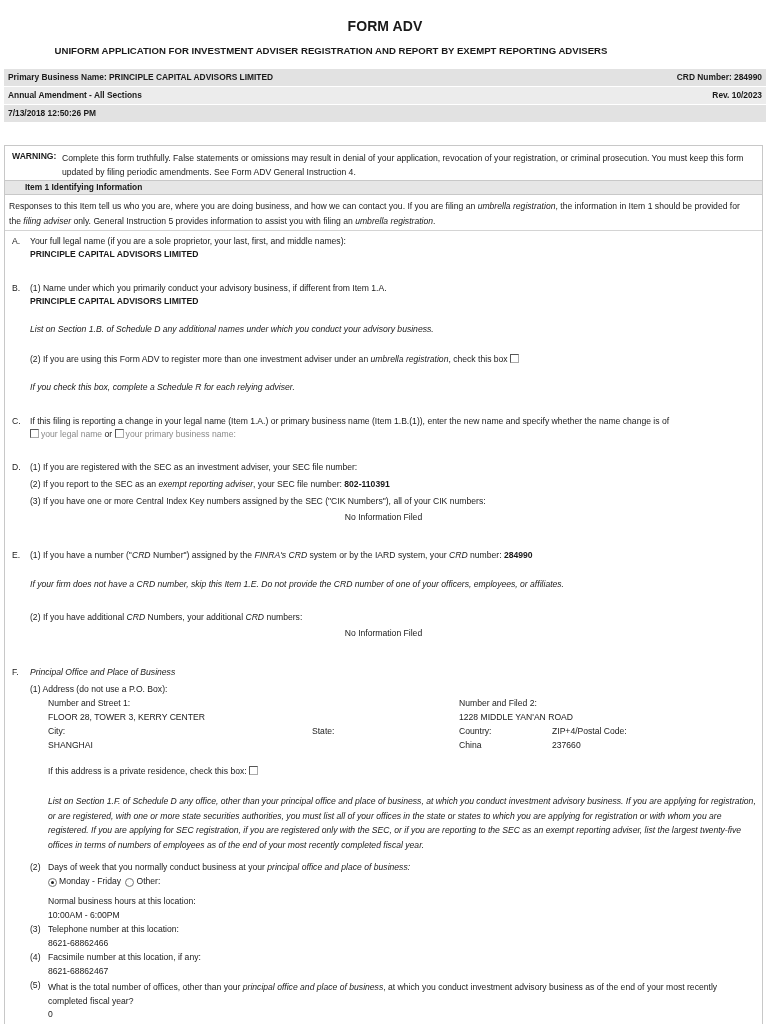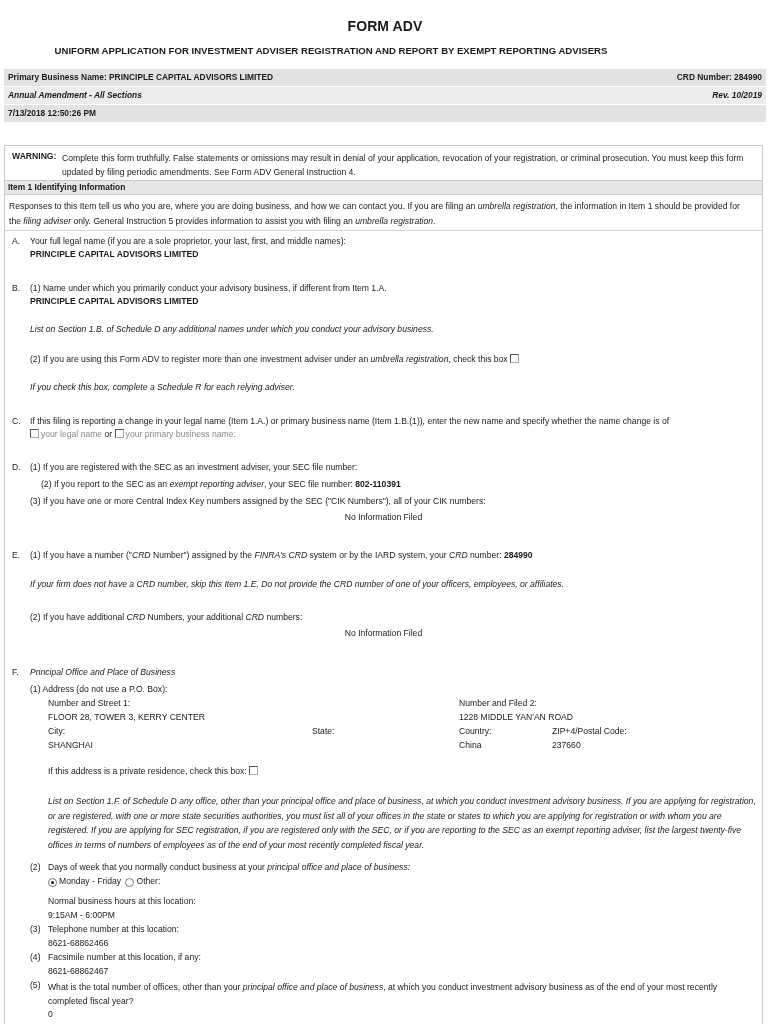--- a/index.html
+++ b/index.html
@@ -18,40 +18,40 @@
   }
   .hbar {
     position: absolute; left: 4px; width: 762px; height: 17px;
     display: flex; justify-content: space-between; align-items: center;
     padding: 0 4px 0 4px; box-sizing: border-box;
     font-weight: bold; font-size: 8.4px;
     background-color: #e2e2e2;
     background-image: radial-gradient(#d2d2d2 0.6px, transparent 0.7px);
     background-size: 4px 4px;
   }
-  .hbar.alt { background-color: #ececec; font-style: italic; }
+  .hbar.alt { background-color: #ececec; }
   .hbar1 { top: 69px; }
   .hbar2 { top: 87px; }
   .hbar3 { top: 105px; }
 
   .box {
     position: absolute; left: 4px; top: 145px; width: 759px; height: 900px;
     border: 1px solid #c8c8c8; box-sizing: border-box; background: #fff;
   }
   .warning {
     position: absolute; left: 7px; top: 5px; width: 735px;
     display: flex;
   }
   .warning .lab { font-weight: bold; width: 50px; flex: none; }
   .warning .txt { flex: 1; line-height: 14px; }
   .sec-bar {
     position: absolute; left: 0; top: 34px; width: 757px; height: 15px;
     border-top: 1px solid #c8c8c8; border-bottom: 1px solid #c8c8c8;
     box-sizing: border-box; font-weight: bold; font-size: 8.4px;
-    padding-left: 3px; line-height: 13px;
+    padding-left: 20px; line-height: 13px;
     background-color: #e6e6e6;
     background-image: radial-gradient(#d6d6d6 0.6px, transparent 0.7px);
     background-size: 4px 4px;
   }
   .intro {
     position: absolute; left: 4px; top: 53px; width: 745px; line-height: 14.5px;
   }
   .intro-sep {
     position: absolute; left: 0; top: 84px; width: 757px; border-top: 1px solid #d4d4d4;
   }
@@ -79,21 +79,21 @@
 
 <div class="title">FORM ADV</div>
 <div class="subtitle">UNIFORM APPLICATION FOR INVESTMENT ADVISER REGISTRATION AND REPORT BY EXEMPT REPORTING ADVISERS</div>
 
 <div class="hbar hbar1">
   <span>Primary Business Name: PRINCIPLE CAPITAL ADVISORS LIMITED</span>
   <span>CRD Number: 284990</span>
 </div>
 <div class="hbar hbar2 alt">
   <span>Annual Amendment - All Sections</span>
-  <span>Rev. 10/2019</span>
+  <span>Rev. 10/2023</span>
 </div>
 <div class="hbar hbar3">
   <span>7/13/2018 12:50:26 PM</span>
 </div>
 
 <div class="box">
 
   <div class="warning">
     <span class="lab">WARNING:</span>
     <span class="txt">Complete this form truthfully. False statements or omissions may result in denial of your application, revocation of your registration, or criminal prosecution. You must keep this form updated by filing periodic amendments. See Form ADV General Instruction 4.</span>
@@ -123,21 +123,21 @@
   <div class="abs" style="left:7px; top:270px;">C.</div>
   <div class="abs" style="left:25px; top:270px; width:720px;">If this filing is reporting a change in your legal name (Item 1.A.) or primary business name (Item 1.B.(1)), enter the new name and specify whether the name change is of</div>
   <div class="abs" style="left:25px; top:283px;">
     <span class="cb"></span><span class="grey">your legal name</span>
     <span>or</span>
     <span class="cb"></span><span class="grey">your primary business name:</span>
   </div>
 
   <div class="abs" style="left:7px; top:316px;">D.</div>
   <div class="abs" style="left:25px; top:316px;">(1) If you are registered with the SEC as an investment adviser, your SEC file number:</div>
-  <div class="abs" style="left:36px; top:333px;text-align:right;">
+  <div class="abs" style="left:25px; top:333px;text-align:right;">
     <span>(2) If you report to the SEC as an </span><span class="it">exempt reporting adviser</span><span>, your SEC file number: </span><span class="b">802-110391</span>
   </div>
   <div class="abs" style="left:25px; top:350px;">(3) If you have one or more Central Index Key numbers assigned by the SEC ("CIK Numbers"), all of your CIK numbers:</div>
   <div class="abs center" style="left:0; width:757px; top:366px;">No Information Filed</div>
 
   <div class="abs" style="left:7px; top:404px;">E.</div>
   <div class="abs" style="left:25px; top:404px;">
     <span>(1) If you have a number ("</span><span class="it">CRD</span><span> Number") assigned by the </span><span class="it">FINRA's CRD</span><span> system or by the IARD system, your </span><span class="it">CRD</span><span> number: </span><span class="b">284990</span>
   </div>
   <div class="abs it" style="left:25px; top:433px;">If your firm does not have a CRD number, skip this Item 1.E. Do not provide the CRD number of one of your officers, employees, or affiliates.</div>
@@ -174,21 +174,21 @@
   <div class="abs" style="left:25px; top:716px;">(2)</div>
   <div class="abs" style="left:43px; top:716px;">
     <span>Days of week that you normally conduct business at your </span><span class="it">principal office and place of business:</span>
   </div>
   <div class="abs" style="left:43px; top:730px;">
     <span class="radio on"></span><span>Monday - Friday</span>
     <span class="radio" style="margin-left:2px;"></span><span>Other:</span>
   </div>
 
   <div class="abs" style="left:43px; top:750px;">Normal business hours at this location:</div>
-  <div class="abs" style="left:43px; top:764px;">9:15AM - 6:00PM</div>
+  <div class="abs" style="left:43px; top:764px;">10:00AM - 6:00PM</div>
 
   <div class="abs" style="left:25px; top:778px;">(3)</div>
   <div class="abs" style="left:43px; top:778px;">Telephone number at this location:</div>
   <div class="abs" style="left:43px; top:792px;">8621-68862466</div>
 
   <div class="abs" style="left:25px; top:806px;">(4)</div>
   <div class="abs" style="left:43px; top:806px;">Facsimile number at this location, if any:</div>
   <div class="abs" style="left:43px; top:820px;">8621-68862467</div>
 
   <div class="abs" style="left:25px; top:834px;">(5)</div>

